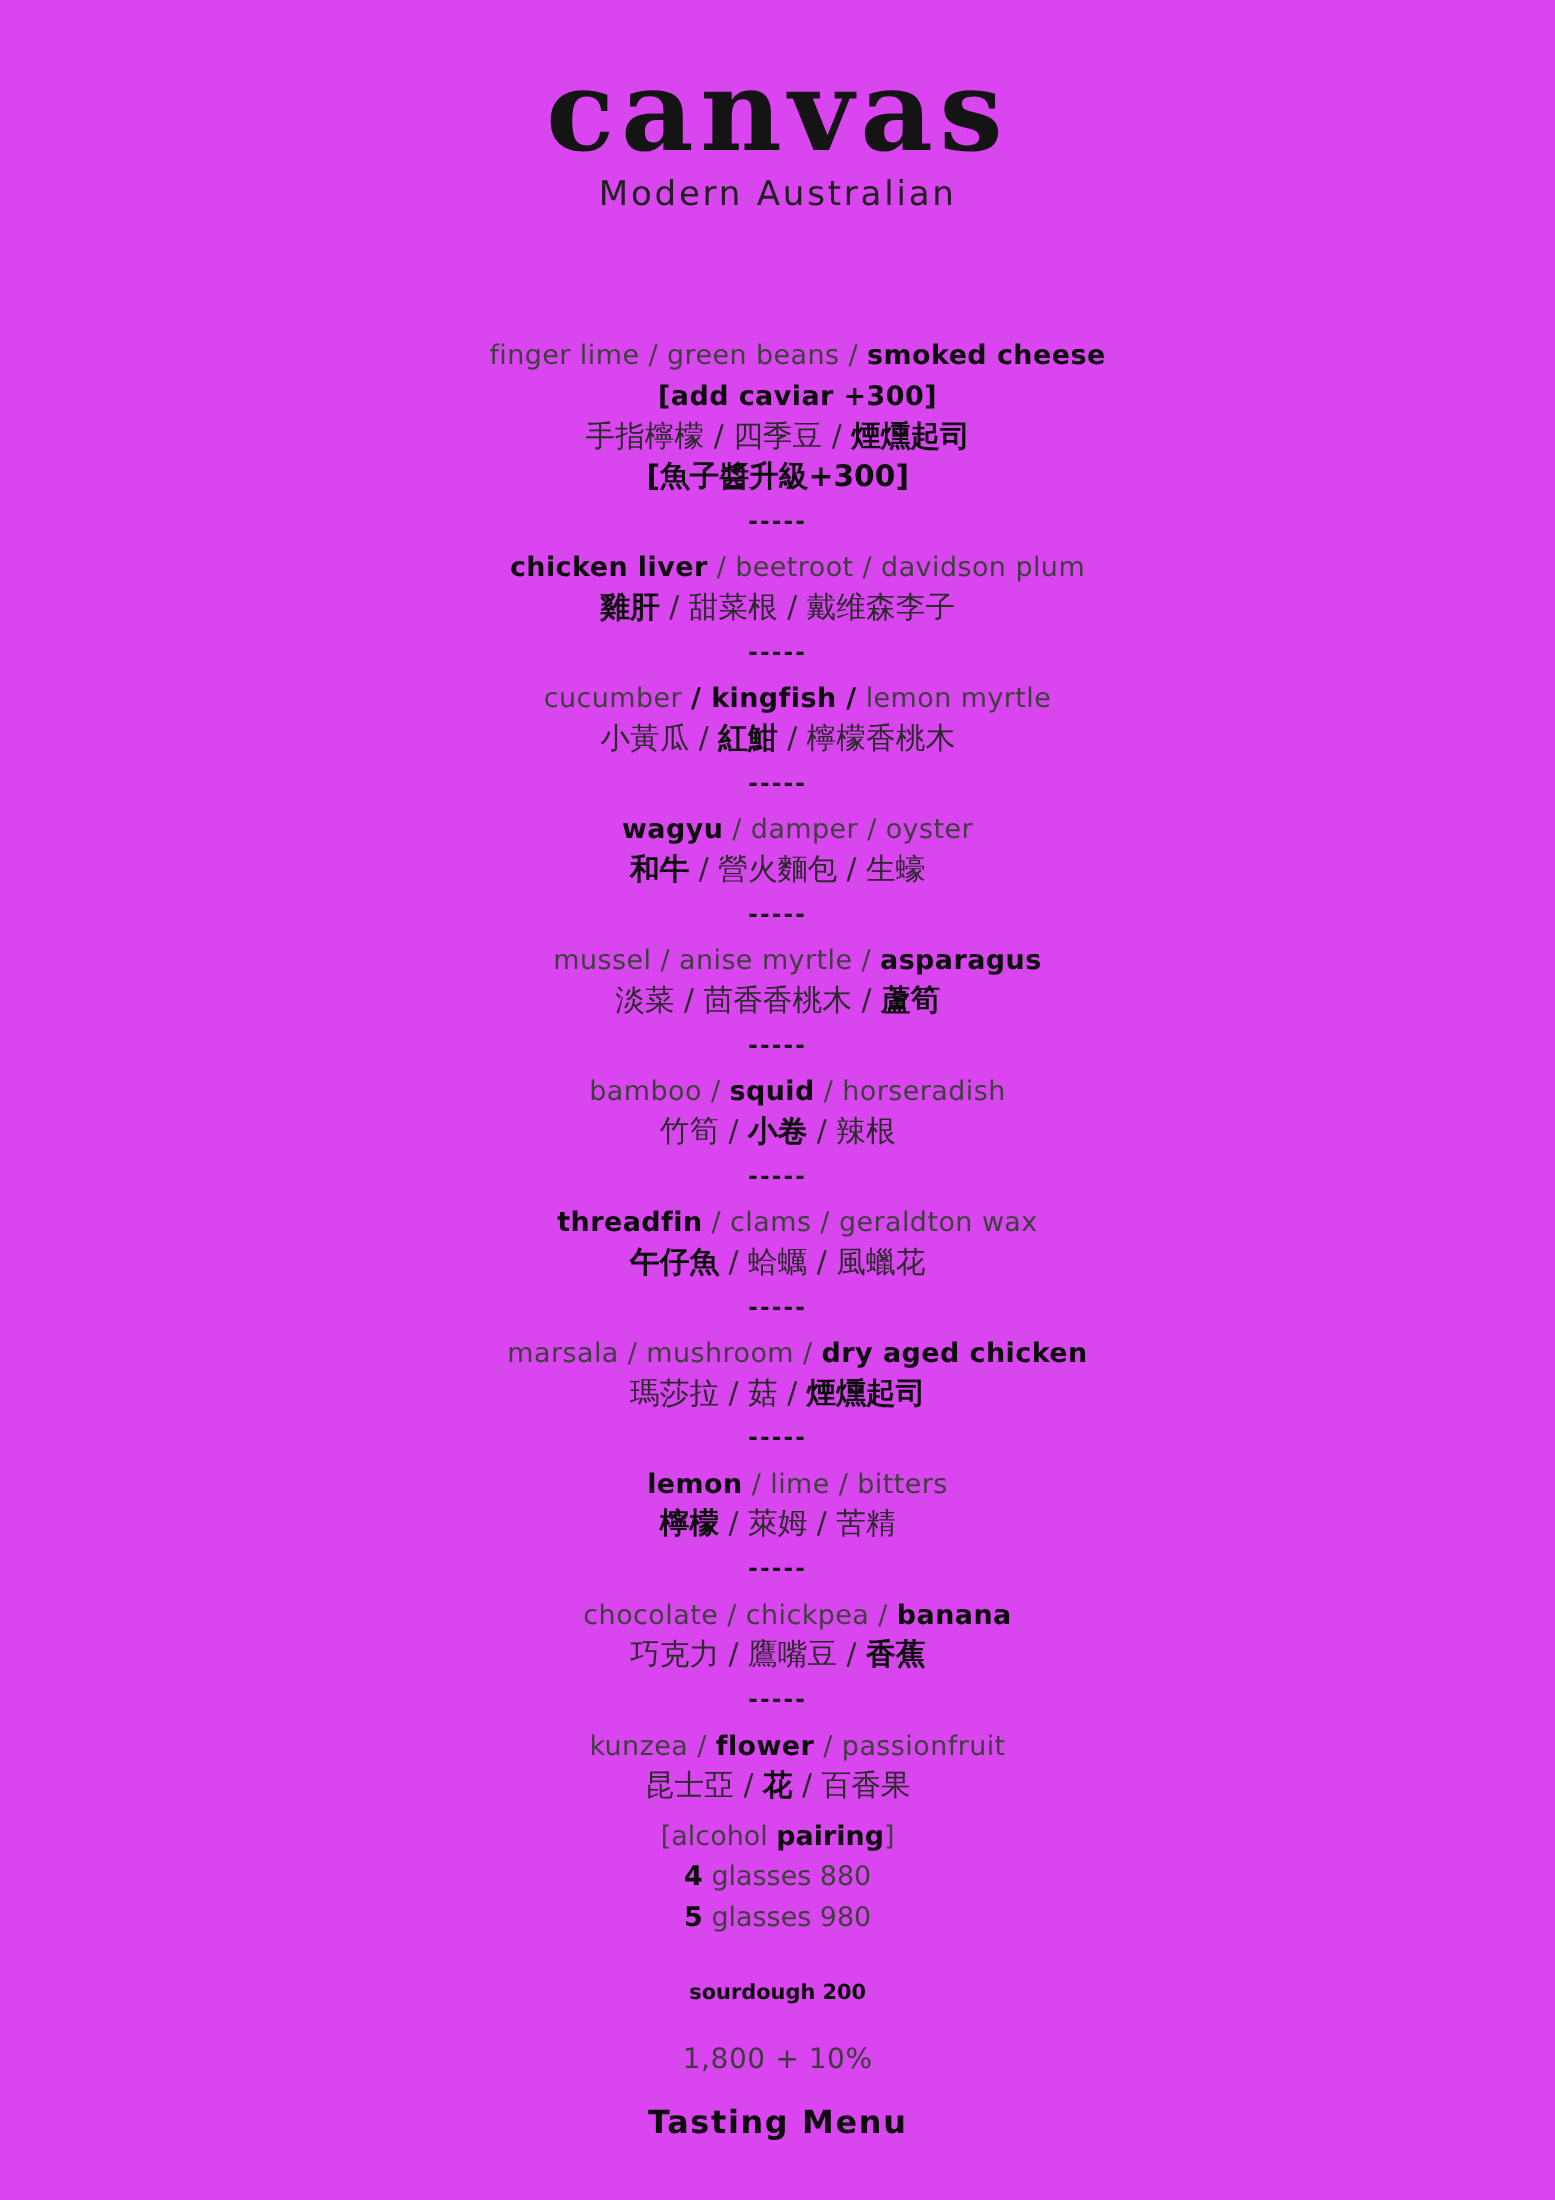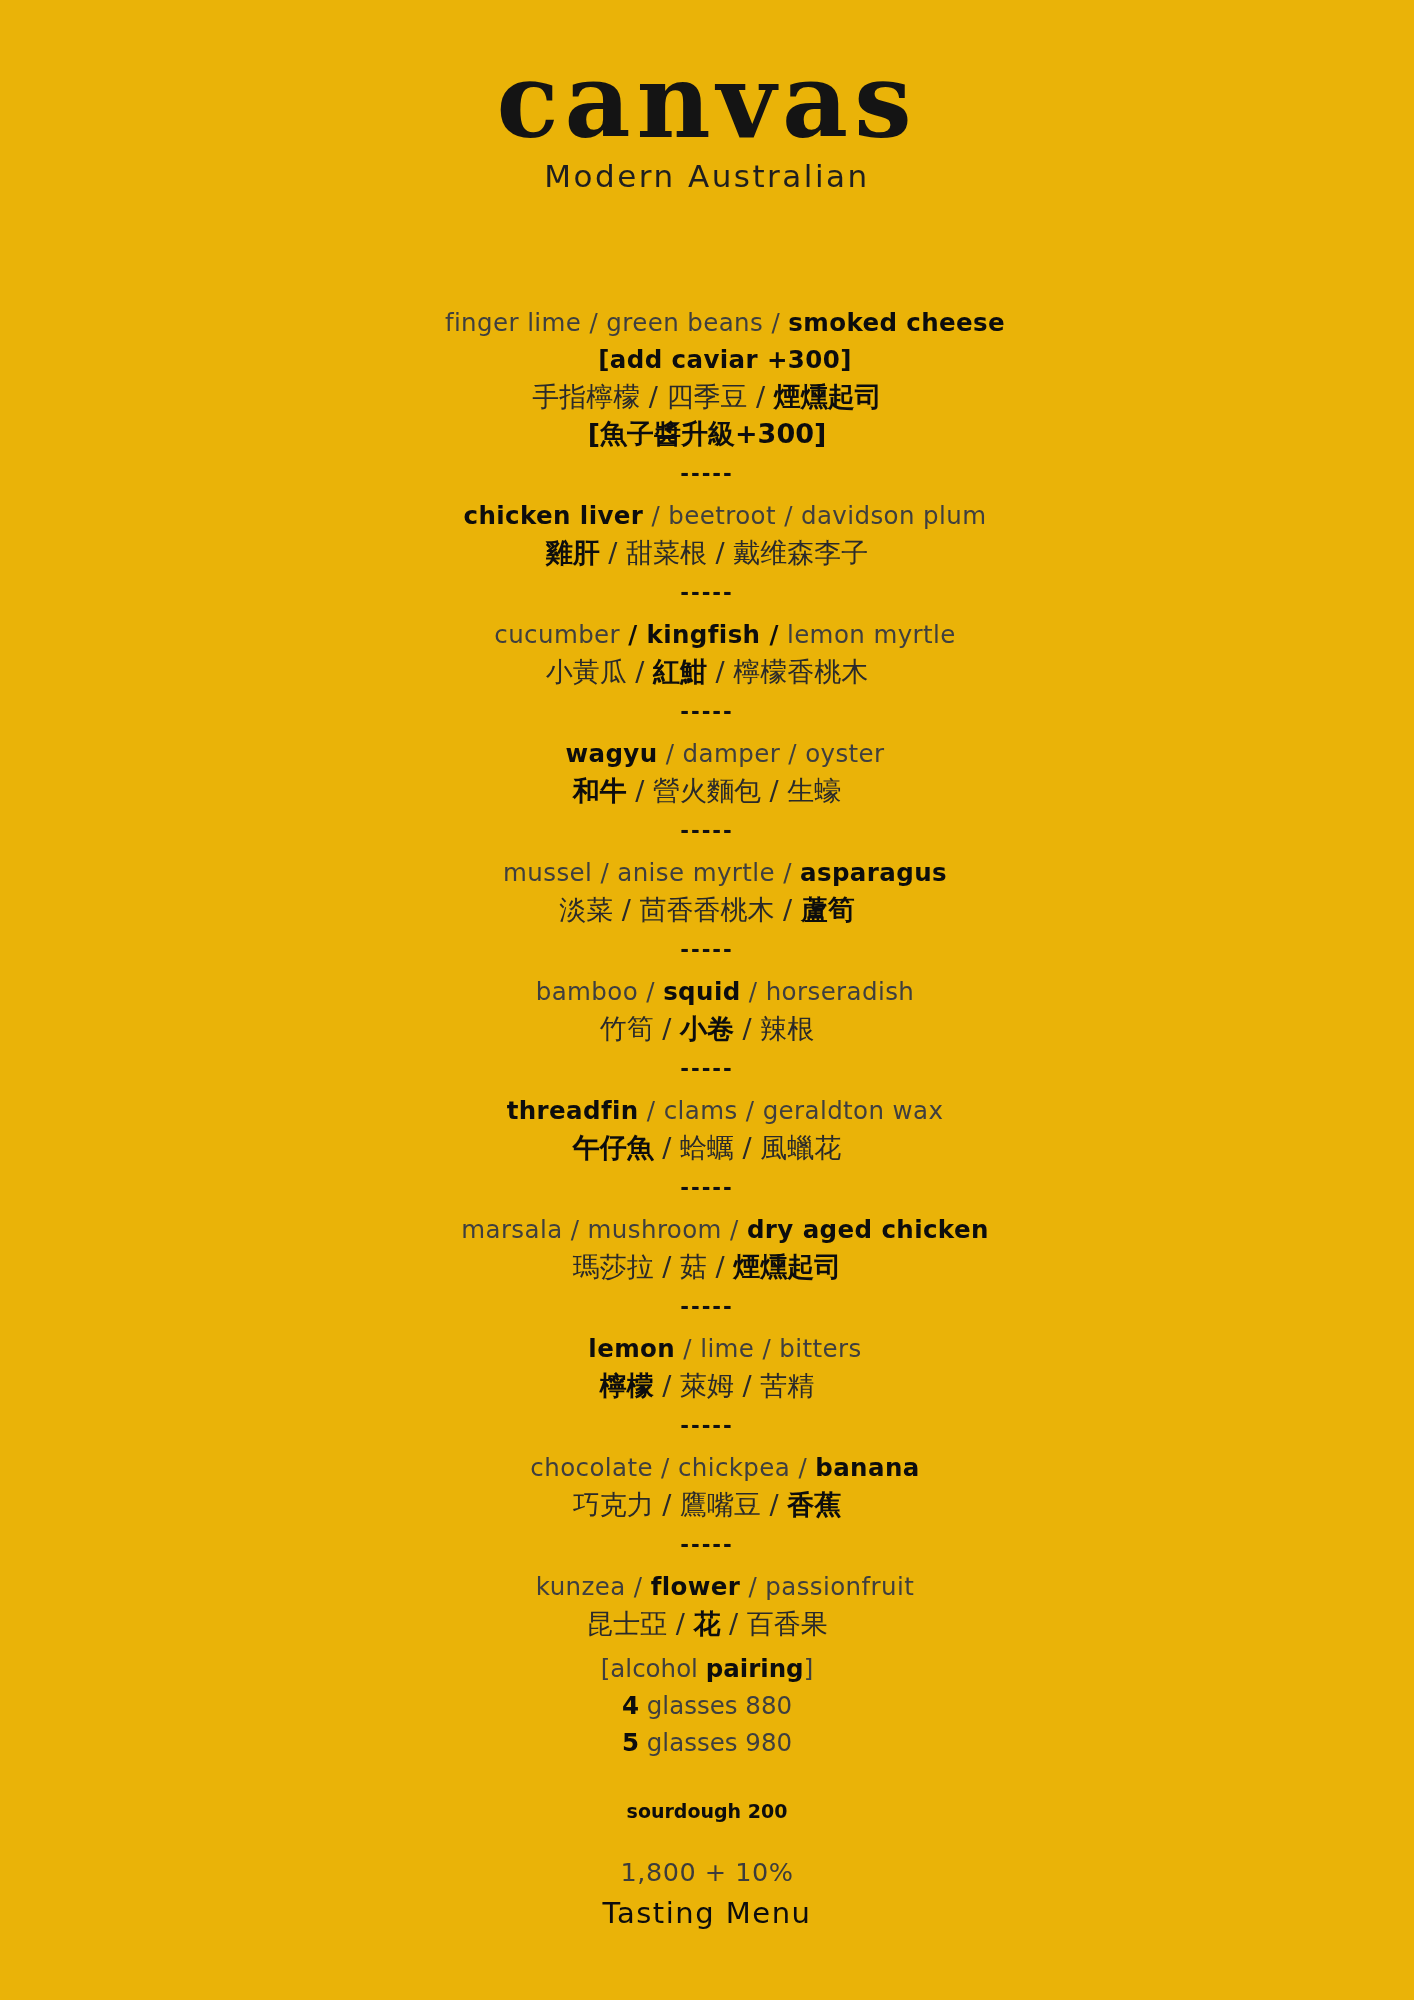--- a/index.html
+++ b/index.html
@@ -1,21 +1,21 @@
 <!DOCTYPE html>
 <html><head>
 <meta charset="utf-8">
 <style>
   * { margin:0; padding:0; box-sizing:border-box; }
   html,body { background:#ffffff; }
   .page {
     position:relative;
     width:1414px; height:2000px;
     margin:0 auto;
-    background:#eab308;
+    background:#d946ef;
     color:#3f3f3f;
     text-align:center;
     font-family:"DejaVu Sans","Liberation Sans",sans-serif;
     overflow:hidden;
   }
   .b { font-weight:700; color:#0d0d0d; }
 
   .header { padding-top:46px; }
   .logo {
     font-family:"DejaVu Serif","Liberation Serif",serif;
@@ -44,24 +44,24 @@
     font-weight:700;
     letter-spacing:2px;
     color:#111111;
   }
 
   .pairing { margin-top:8px; }
   .pairing .line { font-size:24.5px; }
   .sourdough { margin-top:32px; font-size:19px; line-height:37px; }
   .price { margin-top:24px; font-size:25.5px; line-height:37px; color:#3c3c3c; letter-spacing:0.5px; }
   .menu-name {
-    margin-top:2px;
+    margin-top:18px;
     font-size:29px;
     line-height:40px;
-    font-weight:400;
+    font-weight:700;
     letter-spacing:1.5px;
     color:#0d0d0d;
   }
 </style>
 </head>
 <body>
 
 <div class="page">
 
   <div class="header">

